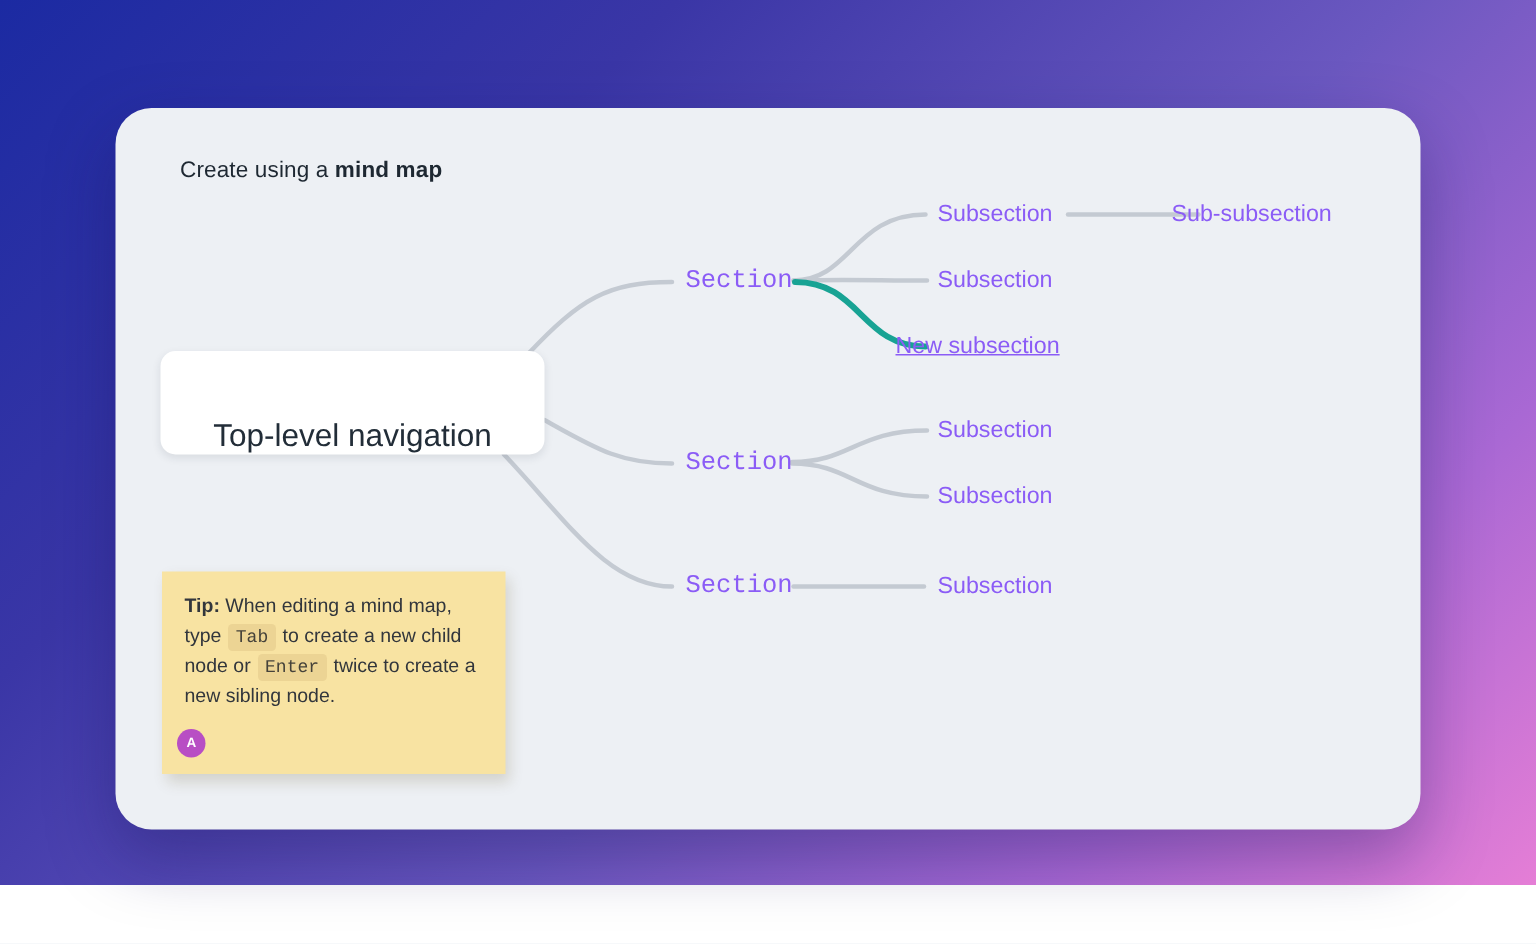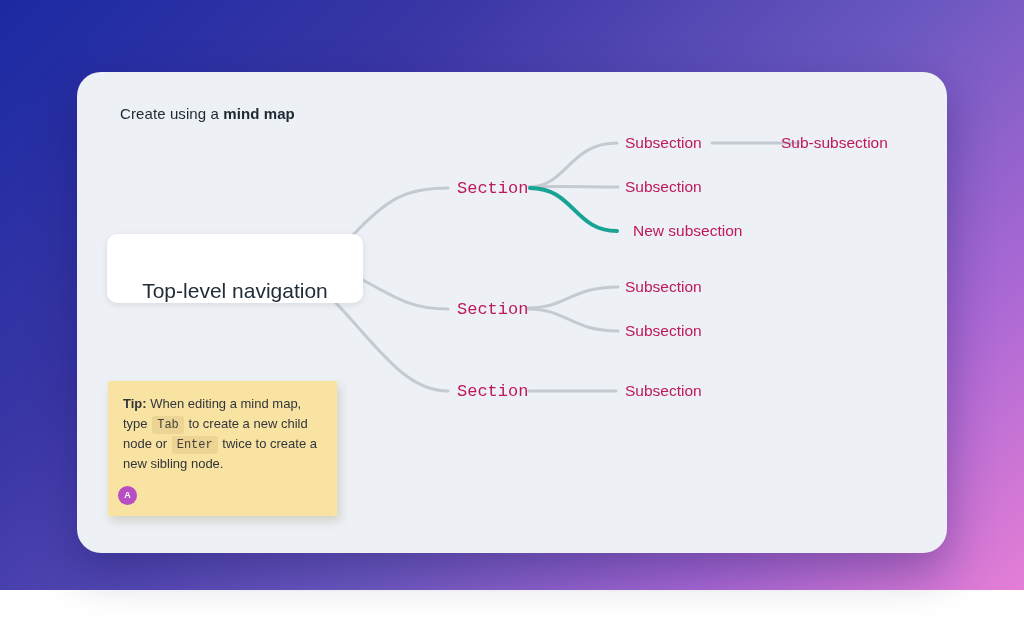--- a/index.html
+++ b/index.html
@@ -40,21 +40,21 @@
     box-shadow: 0 2px 6px rgba(25, 35, 60, 0.10);
     display: flex; align-items: flex-end; justify-content: center;
     font-size: 21px;
     color: #222d38;
     cursor: default;
   }
   .node-label {
     position: absolute;
     transform: translateY(-50%);
     white-space: nowrap;
-    color: #be185d;
+    color: #8b5cf6;
     cursor: default;
   }
   .node-label.lvl1 { font-size: 17px; font-family: Liberation Mono, monospace; }
   .node-label.lvl2 { font-size: 15.5px; }
   .tip-note {
     position: absolute;
     left: 31px; top: 309px;
     width: 229px; height: 135px;
     background: #f8e3a2;
     box-shadow: 3px 5px 9px rgba(90, 70, 20, 0.18);
@@ -114,21 +114,21 @@
       <div class="root-node">
         <span>Top-level navigation</span>
       </div>
 
       <div class="node-label lvl1" style="left:380px; top:116px;">Section</div>
       <div class="node-label lvl1" style="left:380px; top:237px;">Section</div>
       <div class="node-label lvl1" style="left:380px; top:319px;">Section</div>
 
       <div class="node-label lvl2" style="left:548px; top:71px;">Subsection</div>
       <div class="node-label lvl2" style="left:548px; top:115px;">Subsection</div>
-      <div class="node-label lvl2" style="left:556px; top:159px;">New subsection</div>
+      <div class="node-label lvl2" style="left:520px; top:159px;text-decoration:underline;">New subsection</div>
       <div class="node-label lvl2" style="left:704px; top:71px;">Sub-subsection</div>
 
       <div class="node-label lvl2" style="left:548px; top:215px;">Subsection</div>
       <div class="node-label lvl2" style="left:548px; top:259px;">Subsection</div>
 
       <div class="node-label lvl2" style="left:548px; top:319px;">Subsection</div>
     </div>
 
     <div class="tip-note">
       <div><b>Tip:</b><span> When editing a mind map, type </span><span class="key-chip">Tab</span><span> to create a new child node or </span><span class="key-chip">Enter</span><span> twice to create a new sibling node.</span></div>

